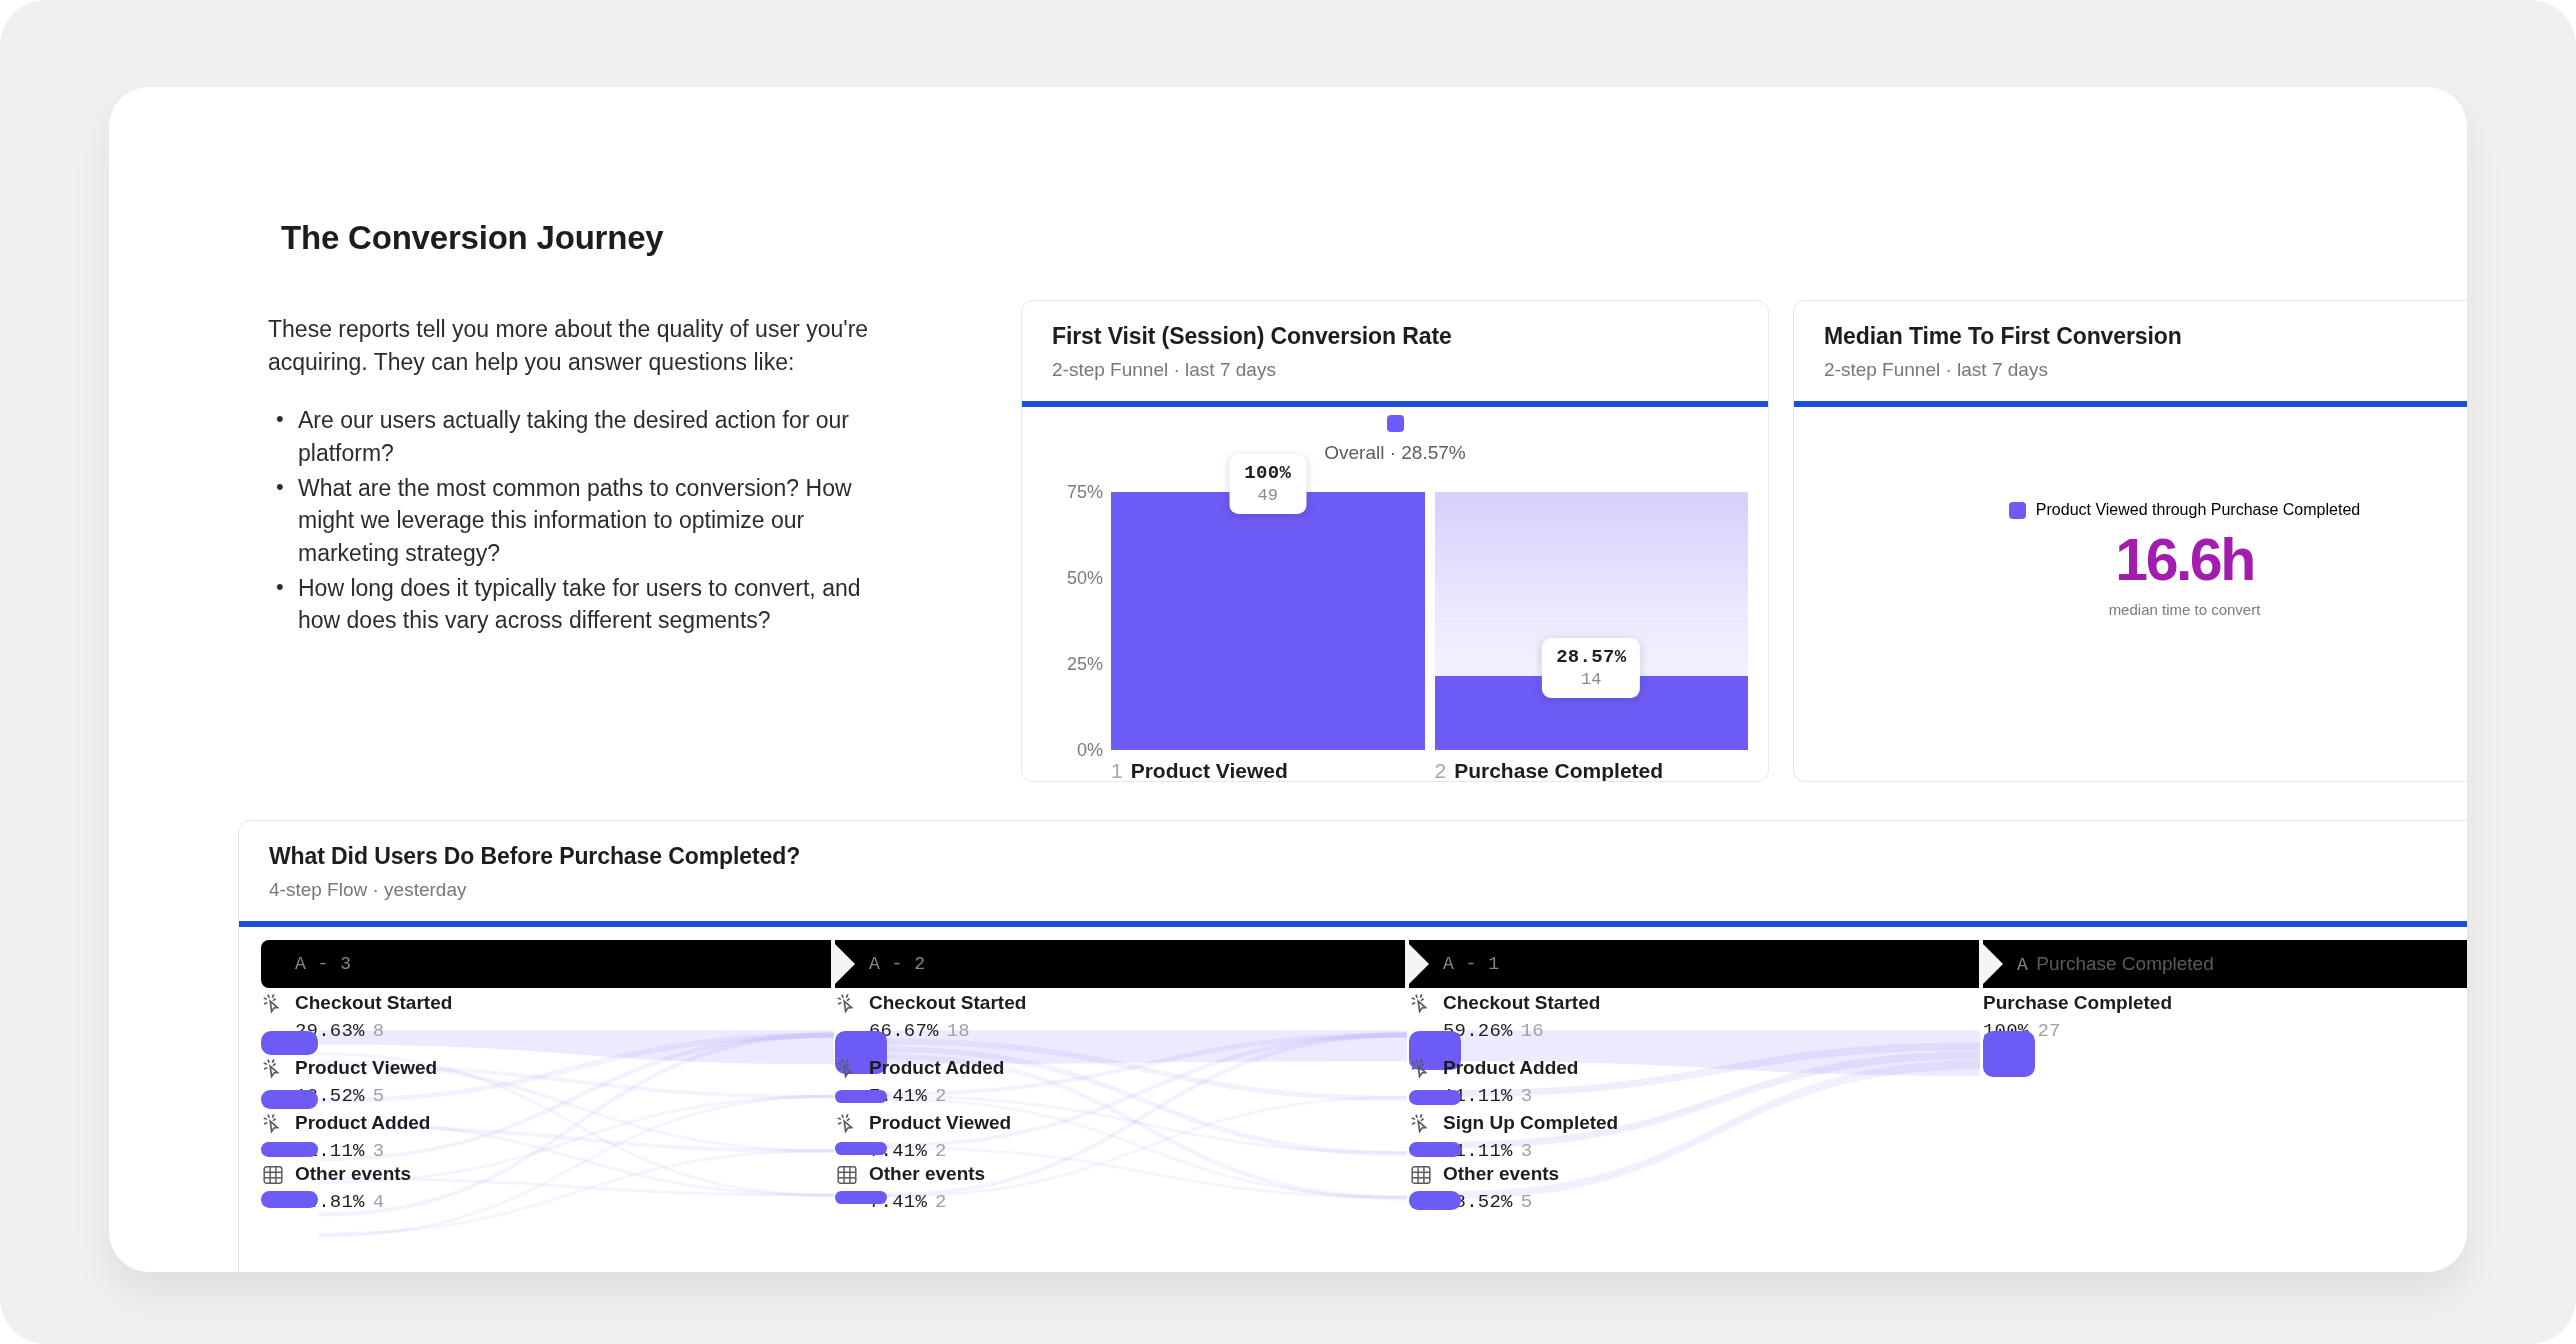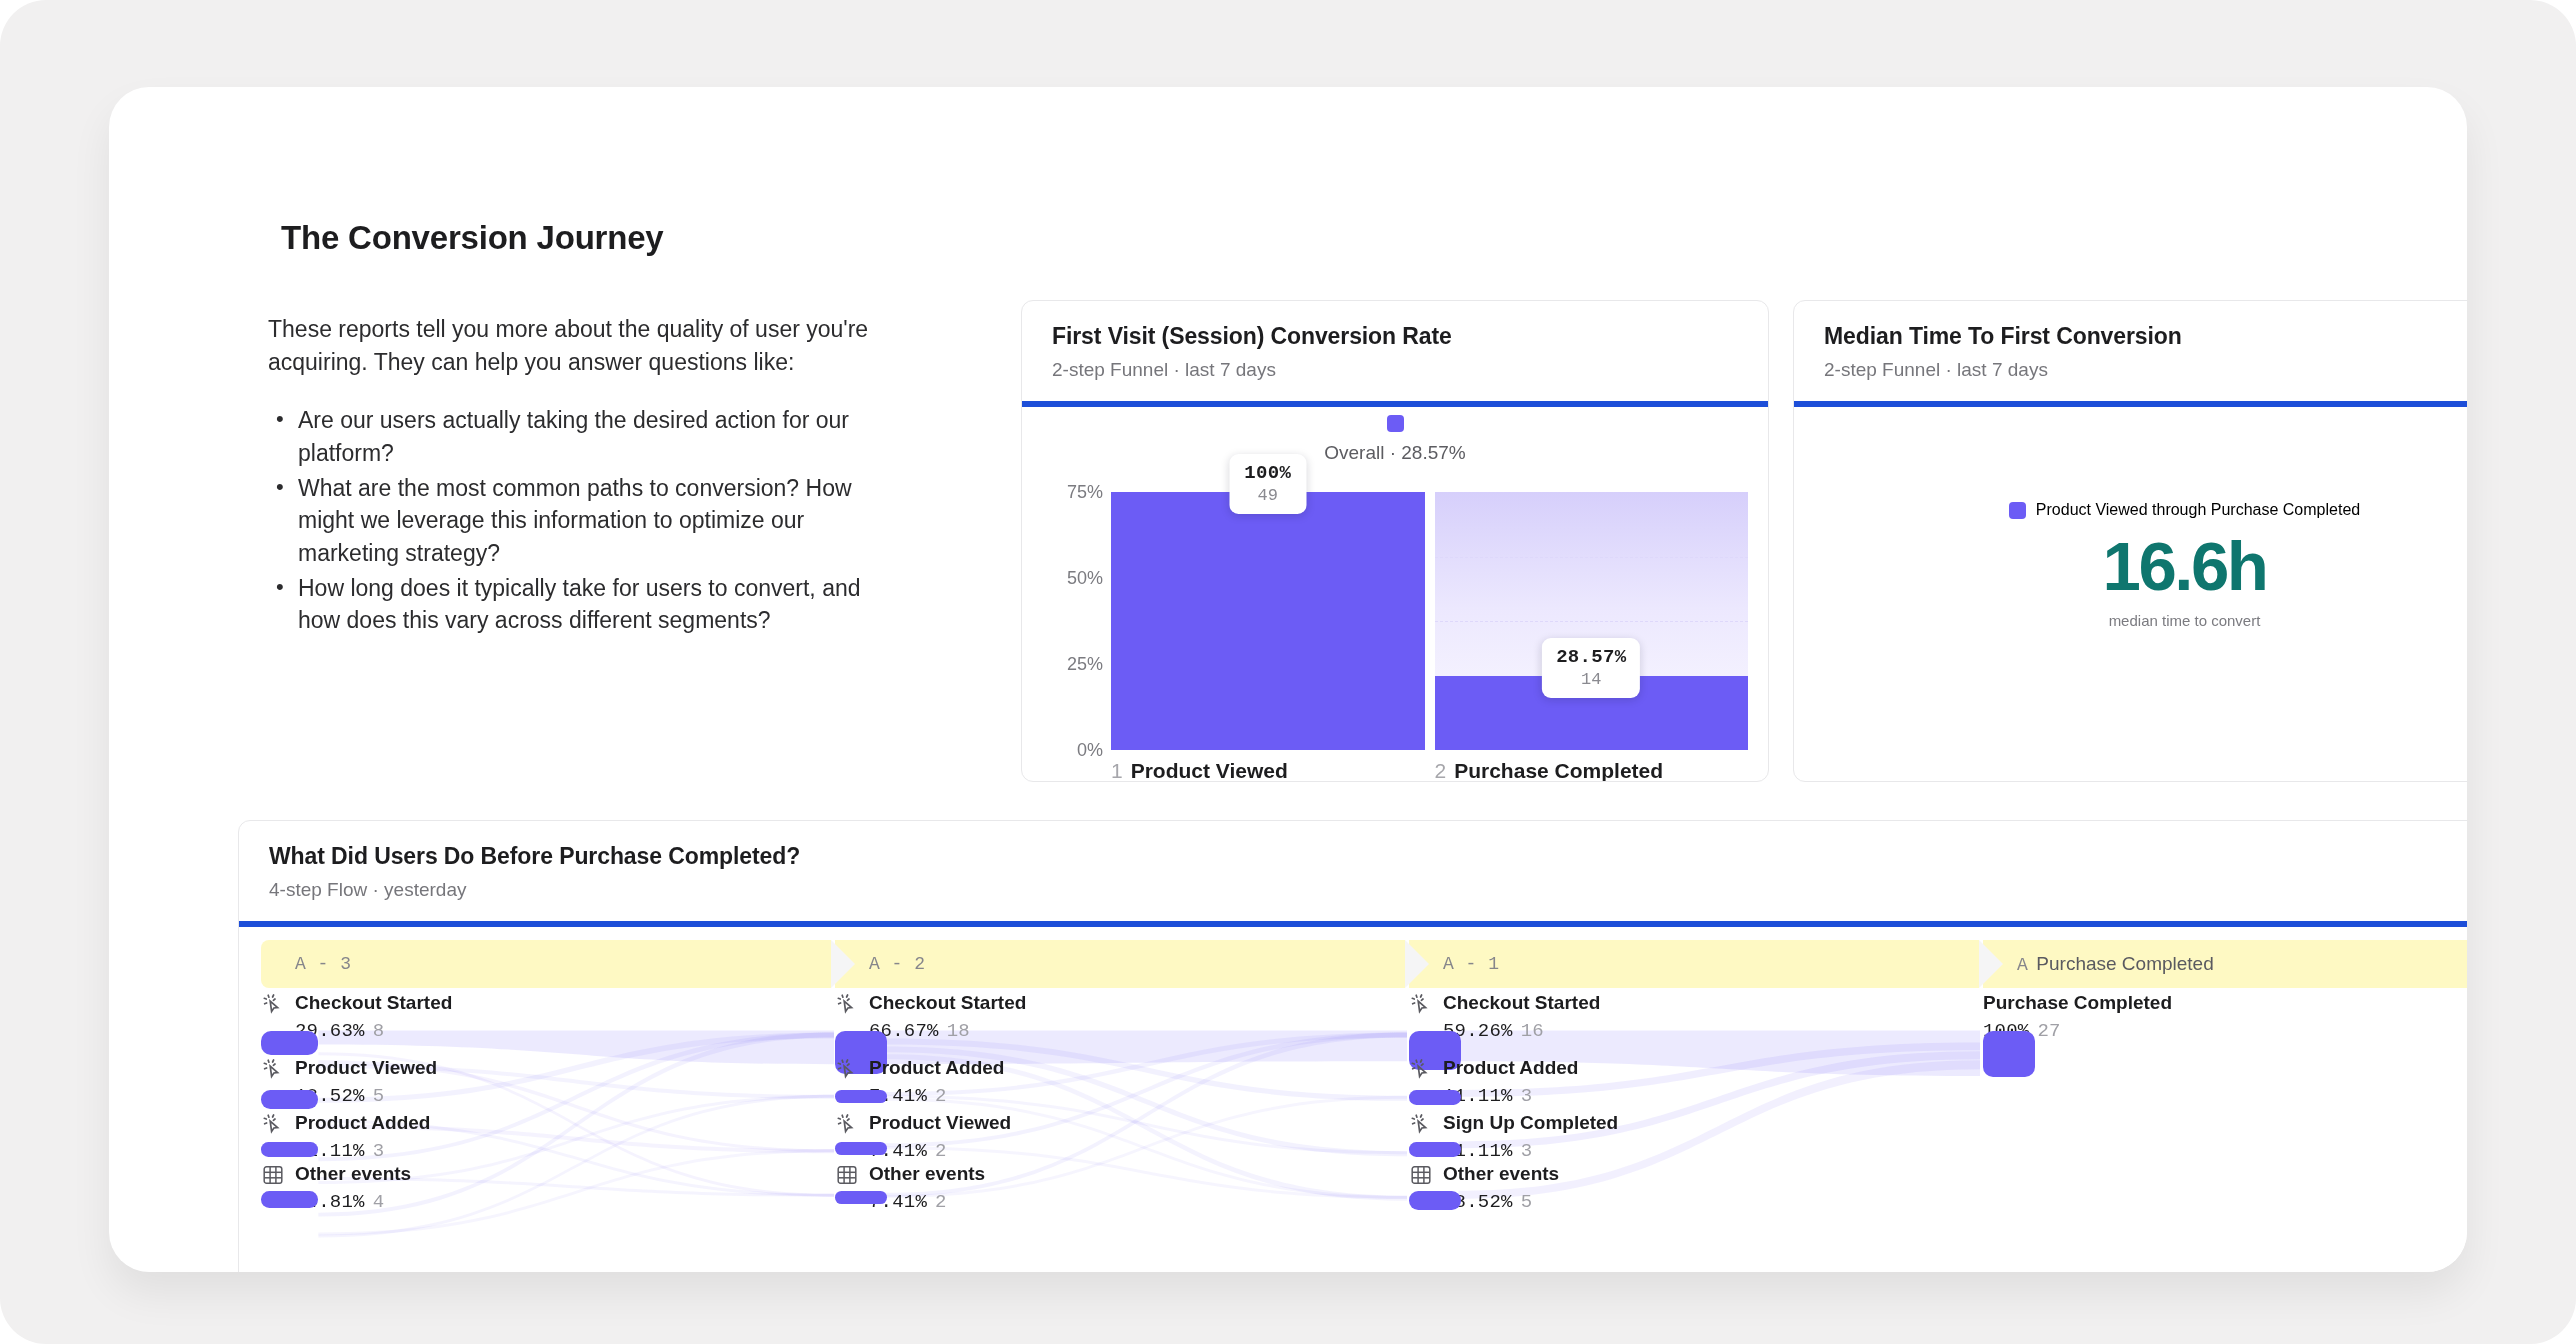--- a/index.html
+++ b/index.html
@@ -132,35 +132,35 @@
   
   #card-median { left: 1684px; top: 213px; width: 783px; height: 482px; }
   .median-body {
     position: absolute; left: 0; right: 0; top: 111px; bottom: 0;
     display: flex; flex-direction: column; align-items: center;
     justify-content: flex-start; padding-top: 89px;
   }
   .median-legend { display: flex; align-items: center; gap: 10px; }
   .median-legend .legend-text { font-size: 16px; color: #000000; }
   .median-value {
-    font-size: 69px; font-weight: 700; color: #0f766e;
+    font-size: 59px; font-weight: 700; color: #a21caf;
     letter-spacing: -2.5px; margin-top: 8px; line-height: 1.15;
   }
   .median-caption { font-size: 15px; color: #7b7b80; margin-top: 6px; }
 
   
   #card-flow { left: 129px; top: 733px; width: 2338px; height: 485px; }
   .flow-body { position: absolute; left: 0; right: 0; top: 111px; bottom: 0; }
 
   .steps-row {
     position: absolute; left: 22px; right: 22px; top: 8px; height: 48px;
     display: flex; gap: 4px;
   }
   .step-chip {
-    flex: 1; position: relative; background: #fef9c3;
+    flex: 1; position: relative; background: #000000;
     display: flex; align-items: center;
   }
   .step-chip:first-child { border-radius: 8px 0 0 8px; }
   .step-chip:last-child  { border-radius: 0 8px 8px 0; }
   .step-chip::after {
     content: ""; position: absolute; right: -24px; top: 0;
     width: 0; height: 0; z-index: 2;
     border-top: 24px solid transparent;
     border-bottom: 24px solid transparent;
     border-left: 24px solid #f5f5f6;

